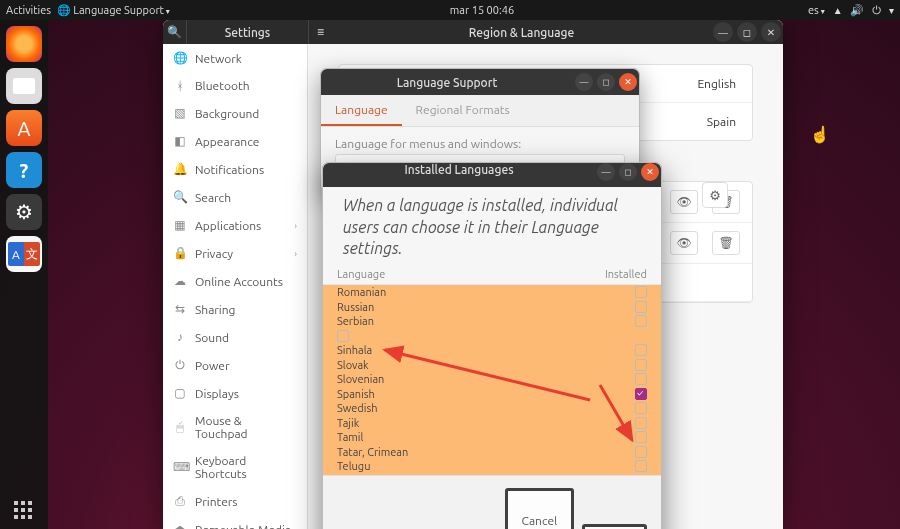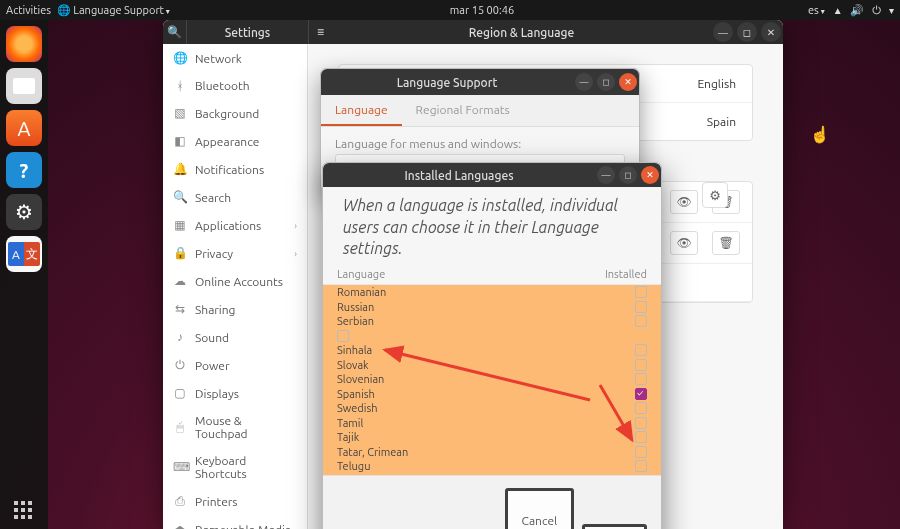--- a/index.html
+++ b/index.html
@@ -67,21 +67,21 @@
   .dlg1 .dh .dc.max{background:#444;color:#ccc}
   .dlg1 .dh .dc.close{background:#e85c33;color:#fff}
   .dlg1 .tabs{display:flex;border-bottom:1px solid #ddd;background:#f0f0f0;}
   .dlg1 .tab{padding:8px 14px;font-size:12px;color:#999;}
   .dlg1 .tab.active{color:#d35728;border-bottom:2px solid #d35728;}
   .dlg1 .body{padding:10px 14px;font-size:12px;color:#888;}
   .dlg1 .langbox{background:#fff;border:1px solid #ddd;border-radius:3px;padding:6px 8px;margin-top:4px;color:#444;}
   
   
   .dlg2{position:absolute; left:322px; top:162px; width:340px; background:#f6f6f6;border:1px solid #bbb;border-radius:6px; box-shadow:0 10px 30px rgba(0,0,0,.5); z-index:30;}
-  .dlg2 .dh{height:24px;background:#363636;color:#ddd;border-radius:6px 6px 0 0;display:flex;align-items:center;font-size:12px;}
+  .dlg2 .dh{height:24px;background:#363636;color:#ddd;border-radius:6px 6px 0 0;display:flex;font-size:12px;}
   .dlg2 .dh .t{flex:1;text-align:center;font-weight:500;}
   .dlg2 .dh .dc{width:18px;height:18px;border-radius:50%;margin:0 2px;display:flex;align-items:center;justify-content:center;font-size:9px;}
   .dlg2 .dh .dc.g{background:#444;color:#ccc}
   .dlg2 .dh .dc.close{background:#e85c33;color:#fff}
   .dlg2 .desc{padding:8px 20px 4px;font-size:16px;color:#555;line-height:1.35;font-style:italic;}
   .dlg2 .list-head{display:flex;padding:4px 14px;font-size:11px;color:#888;border-bottom:1px solid #e6e6e6;}
   .dlg2 .list-head .lh-name{flex:1;}
   .dlg2 .list{height:190px;overflow:hidden;background:#fdba74;}
   .dlg2 .lrow{display:flex;align-items:center;padding:0 14px;height:14.5px;font-size:11px;color:#444;}
   .dlg2 .lrow .ln{flex:1;}
@@ -311,25 +311,25 @@
       </div>
       <div class="lrow">
         <span class="ln">Spanish</span>
         <span class="cb checked"></span>
       </div>
       <div class="lrow">
         <span class="ln">Swedish</span>
         <span class="cb"></span>
       </div>
       <div class="lrow">
+        <span class="ln">Tajik</span>
+        <span class="cb"></span>
+      </div>
+      <div class="lrow">
         <span class="ln">Tamil</span>
-        <span class="cb"></span>
-      </div>
-      <div class="lrow">
-        <span class="ln">Tajik</span>
         <span class="cb"></span>
       </div>
       <div class="lrow">
         <span class="ln">Tatar, Crimean</span>
         <span class="cb"></span>
       </div>
       <div class="lrow">
         <span class="ln">Telugu</span>
         <span class="cb"></span>
       </div>

